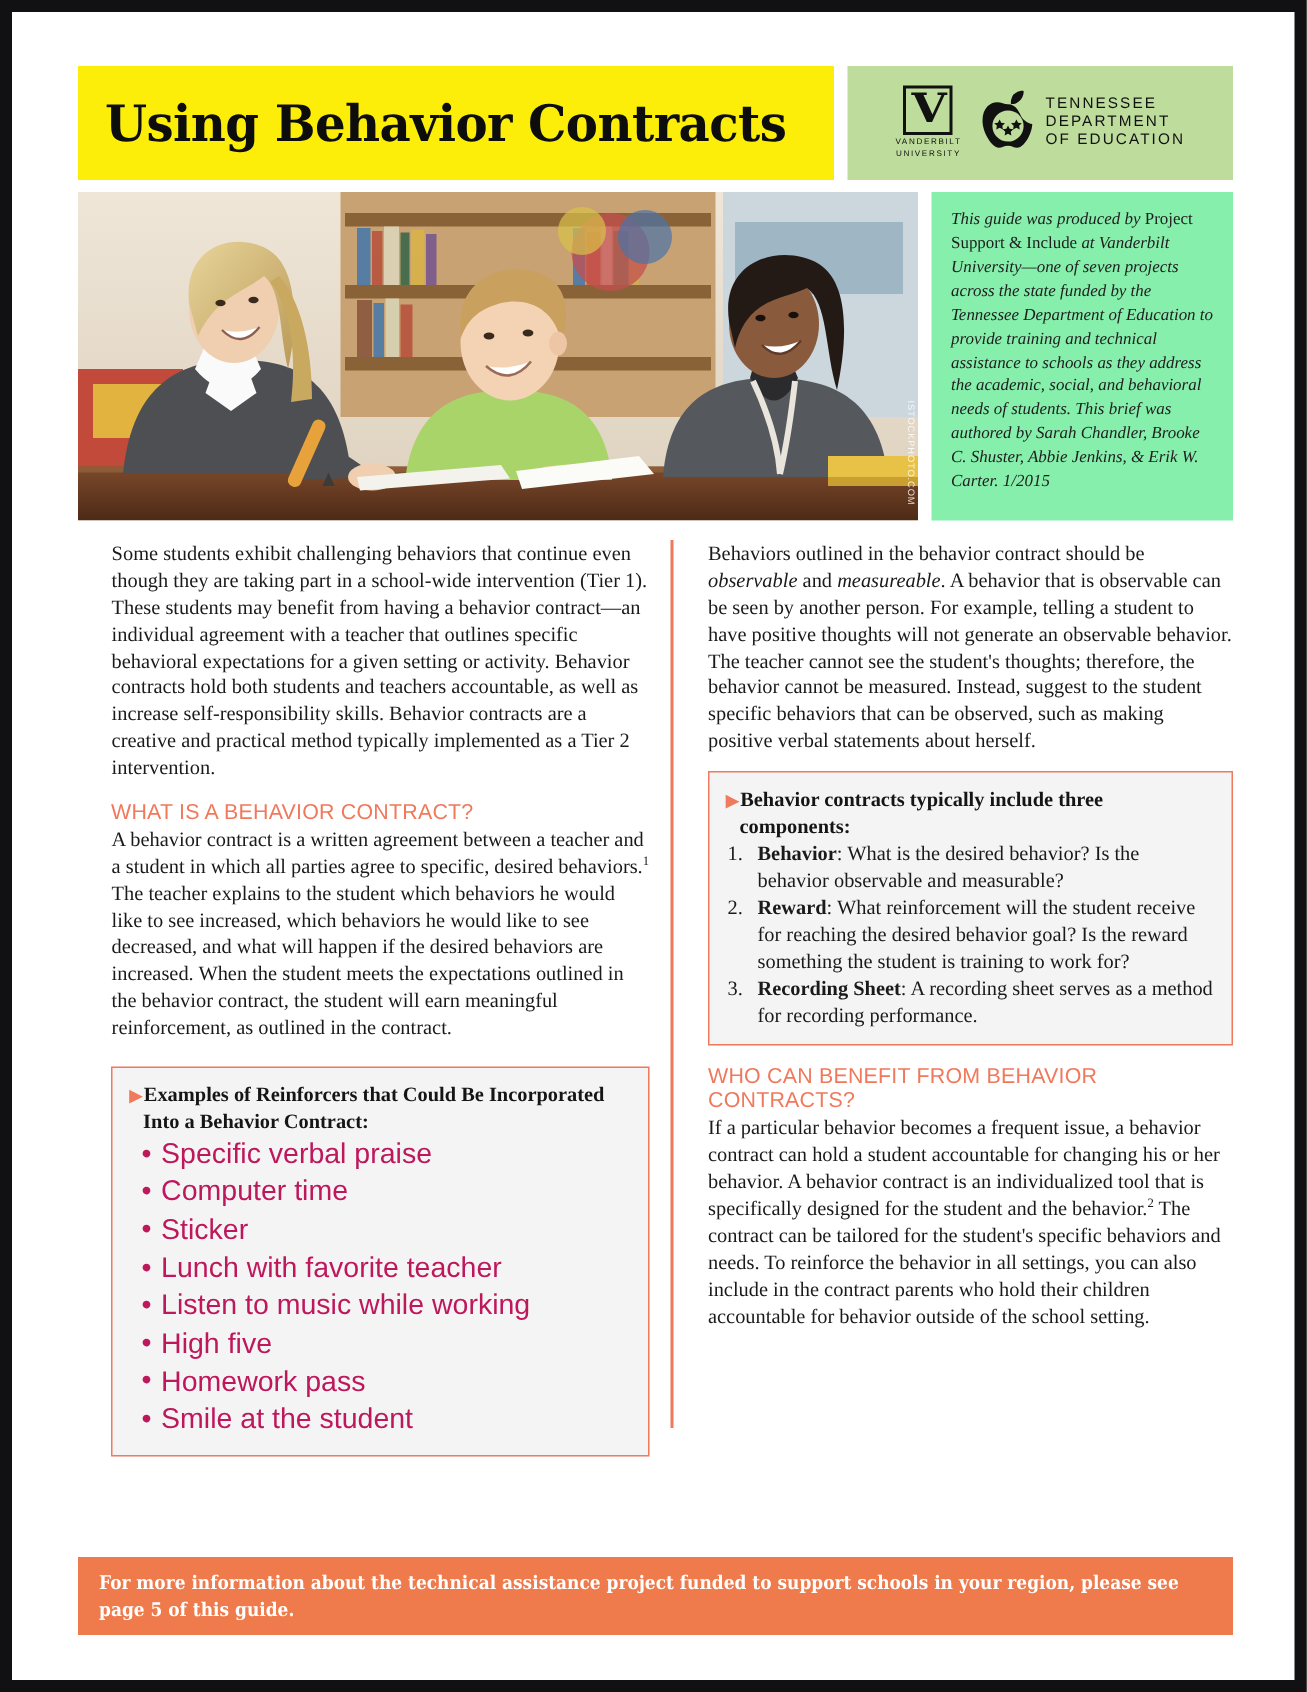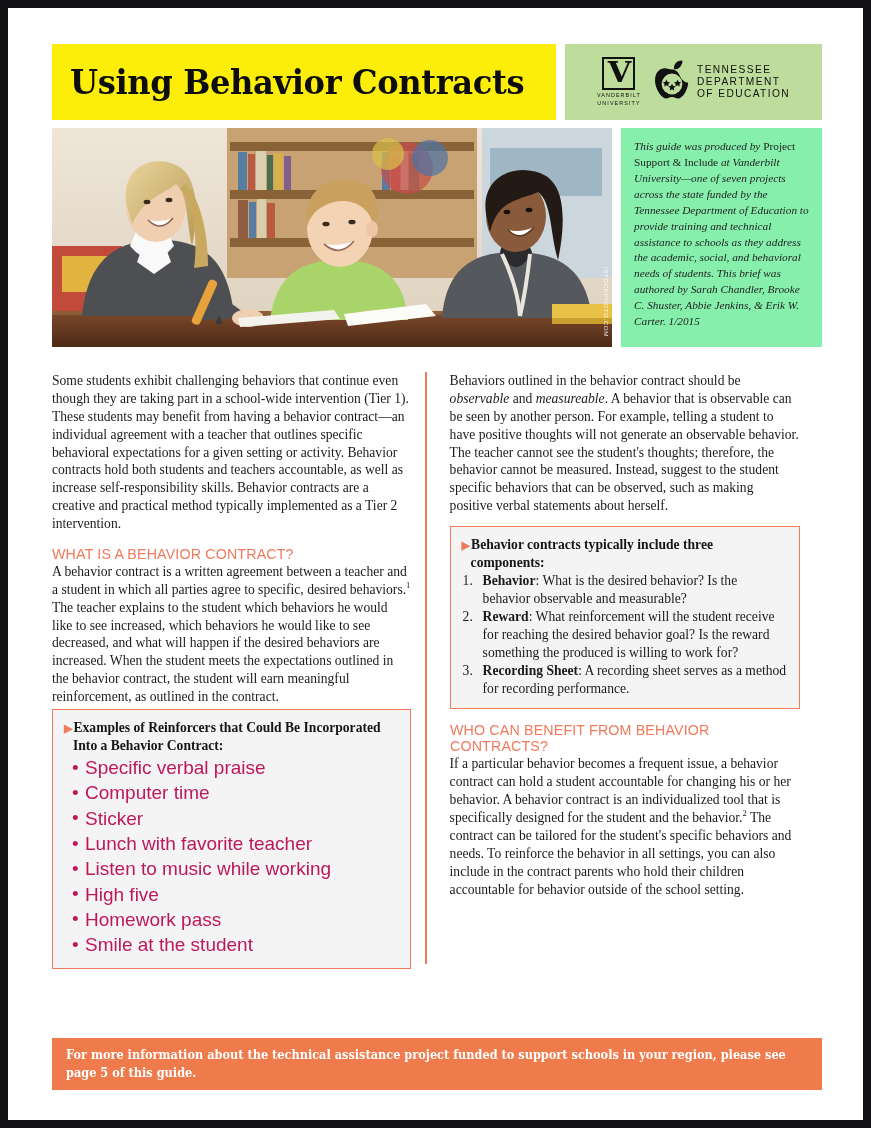--- a/index.html
+++ b/index.html
@@ -137,24 +137,25 @@
     font-size: 11.3px;
     line-height: 1.41;
     color: #1e1e1e;
   }
   .green-note .upright { font-style: normal; }
 
   
   .columns {
     position: absolute;
     left: 44px;
-    top: 364px;
+    top: 352px;
     width: 770px;
     display: flex;
     gap: 0;
+    justify-content: flex-end;
   }
 
   .col { width: 373px; }
   .col-left  { padding-right: 14px; }
   .col-right { padding-left: 23px; }
 
   .col-divider {
     width: 1.6px;
     background: #f0795c;
     align-self: stretch;
@@ -241,21 +242,21 @@
     counter-increment: item;
   }
   .callout ol li::before {
     content: counter(item) ".";
     position: absolute;
     left: 1px;
     top: 0;
   }
   .callout ol li b { font-weight: bold; }
 
-  .box-left  { margin-top: 3px; }
+  .box-left  { margin-top: 17px; }
   .box-right { margin-top: 11px; }
 
   
   .footer {
     position: absolute;
     left: 44px;
     top: 1030px;
     width: 770px;
     height: 52px;
     background: #ef7b4c;
@@ -451,21 +452,21 @@
     <div class="col-divider"></div>
 
     <div class="col col-right">
 
       <p class="body"><span>Behaviors outlined in the behavior contract should be </span><i>observable</i><span> and </span><i>measureable</i><span>. A behavior that is observable can be seen by another person. For example, telling a student to have positive thoughts will not generate an observable behavior. The teacher cannot see the student's thoughts; therefore, the behavior cannot be measured. Instead, suggest to the student specific behaviors that can be observed, such as making positive verbal statements about herself.</span></p>
 
       <div class="callout box-right">
         <div class="callout-head"><span class="tri">▶</span><span>Behavior contracts typically include three components:</span></div>
         <ol>
           <li><b>Behavior</b><span>: What is the desired behavior? Is the behavior observable and measurable?</span></li>
-          <li><b>Reward</b><span>: What reinforcement will the student receive for reaching the desired behavior goal? Is the reward something the produced is willing to work for?</span></li>
+          <li><b>Reward</b><span>: What reinforcement will the student receive for reaching the desired behavior goal? Is the reward something the student is training to work for?</span></li>
           <li><b>Recording Sheet</b><span>: A recording sheet serves as a method for recording performance.</span></li>
         </ol>
       </div>
 
       <h2 class="section">WHO CAN BENEFIT FROM BEHAVIOR CONTRACTS?</h2>
 
       <p class="body"><span>If a particular behavior becomes a frequent issue, a behavior contract can hold a student accountable for changing his or her behavior. A behavior contract is an individualized tool that is specifically designed for the student and the behavior.</span><sup>2</sup><span> The contract can be tailored for the student's specific behaviors and needs. To reinforce the behavior in all settings, you can also include in the contract parents who hold their children accountable for behavior outside of the school setting.</span></p>
 
     </div>
   </div>

